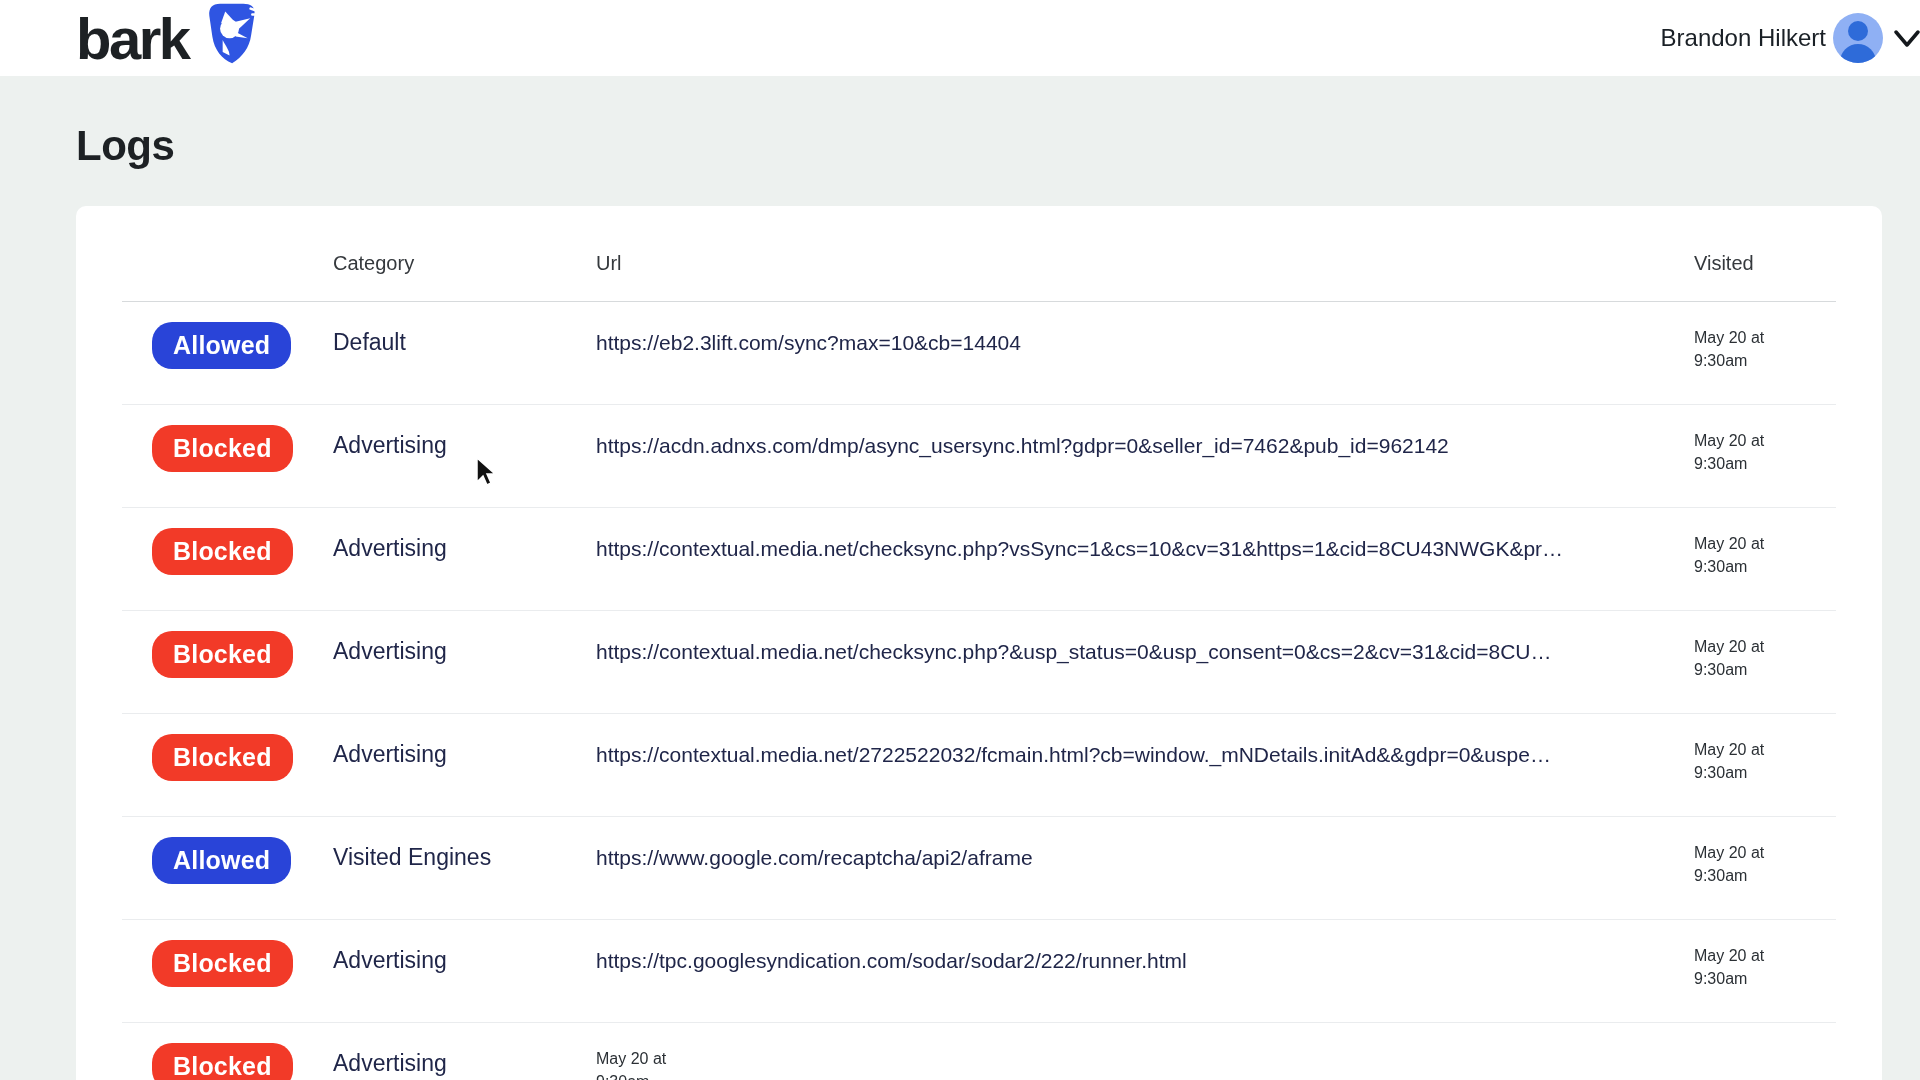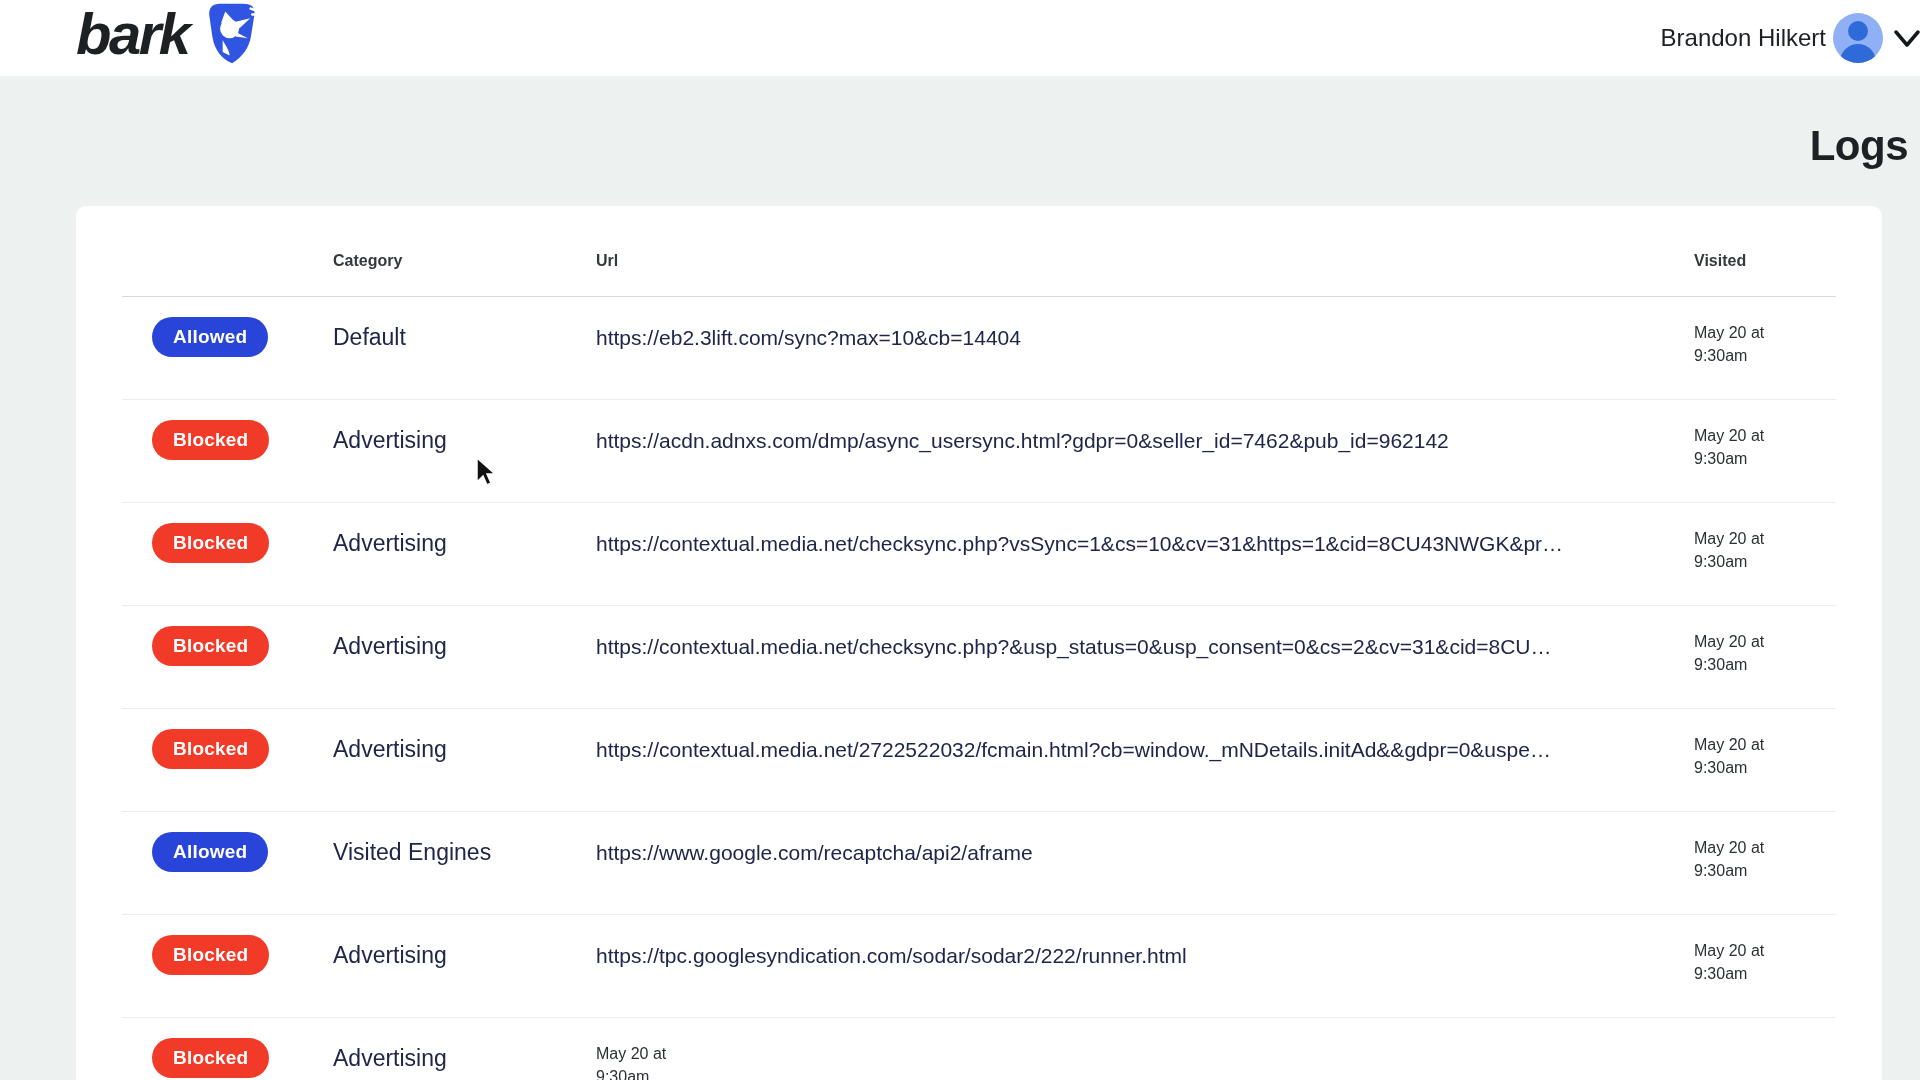--- a/index.html
+++ b/index.html
@@ -21,21 +21,21 @@
     background:var(--page-bg);
     font-family:"Liberation Sans", sans-serif;
     color:var(--ink);
   }
   
   .topbar{
     height:76px;background:#ffffff;
     display:flex;align-items:center;justify-content:space-between;
     padding:0 10px 0 76px;
   }
-  .logo{display:flex;align-items:center;gap:18px;margin-top:-8px;cursor:pointer;font-style:italic;}
+  .logo{display:flex;align-items:flex-end;gap:18px;margin-top:-8px;cursor:pointer;}
   .logo-text{
     font-size:58px;font-weight:800;letter-spacing:-2.5px;color:#1d2124;
     line-height:1.0;
   }
   .logo-mark{margin-top:2px;}
   .user{display:flex;align-items:center;gap:7px;}
   .user-name{font-size:24px;color:#1a2026;}
   .avatar{
     width:50px;height:50px;border-radius:50%;background:#8fb0f4;
     position:relative;overflow:hidden;flex:0 0 auto;
@@ -45,44 +45,44 @@
     background:#2e6bd9;
   }
   .avatar .shoulders{
     position:absolute;left:7px;top:31px;width:36px;height:26px;
     border-radius:18px 18px 0 0;background:#2e6bd9;
   }
   .chevron{width:34px;height:34px;margin-right:-14px;flex:0 0 auto;}
   
   .page-title{
     margin:46px 12px 0 76px;
-    font-size:42px;font-weight:800;letter-spacing:-0.5px;color:#1d2124;text-align:right;
+    font-size:42px;font-weight:800;letter-spacing:-0.5px;color:#1d2124;
   }
   .card{
     margin:36px 38px 0 76px;
     width:1806px;height:1200px;
     background:#ffffff;border-radius:10px;
     padding:0 46px;
   }
   .thead{
     display:grid;grid-template-columns:211px 263px 1fr 142px;
     padding:46px 0 26px 0;
     border-bottom:1px solid var(--border-head);
   }
-  .th{font-size:16px;font-weight:700;color:var(--th);}
+  .th{font-size:20px;font-weight:400;color:var(--th);}
   .row{
     display:grid;grid-template-columns:211px 263px 1fr 142px;
     min-height:103px;padding-top:20px;
     border-bottom:1px solid var(--border-row);
     align-items:start;
   }
   .cell-status{padding-left:30px;}
   .badge{
     display:inline-block;padding:9px 21px;border-radius:20px;
-    color:#ffffff;font-size:19px;font-weight:700;letter-spacing:0.2px;
+    color:#ffffff;font-size:25px;font-weight:700;letter-spacing:0.2px;
   }
   .badge.allowed{background:var(--allowed);}
   .badge.blocked{background:var(--blocked);}
   .cell-category{font-size:23px;color:var(--navy);padding-top:7px;}
   .cell-url{
     font-size:21px;color:var(--navy);padding-top:9px;padding-right:40px;
     white-space:nowrap;overflow:hidden;
   }
   .cell-visited{
     font-size:16px;color:var(--visited);width:122px;line-height:1.42;padding-top:5px;

